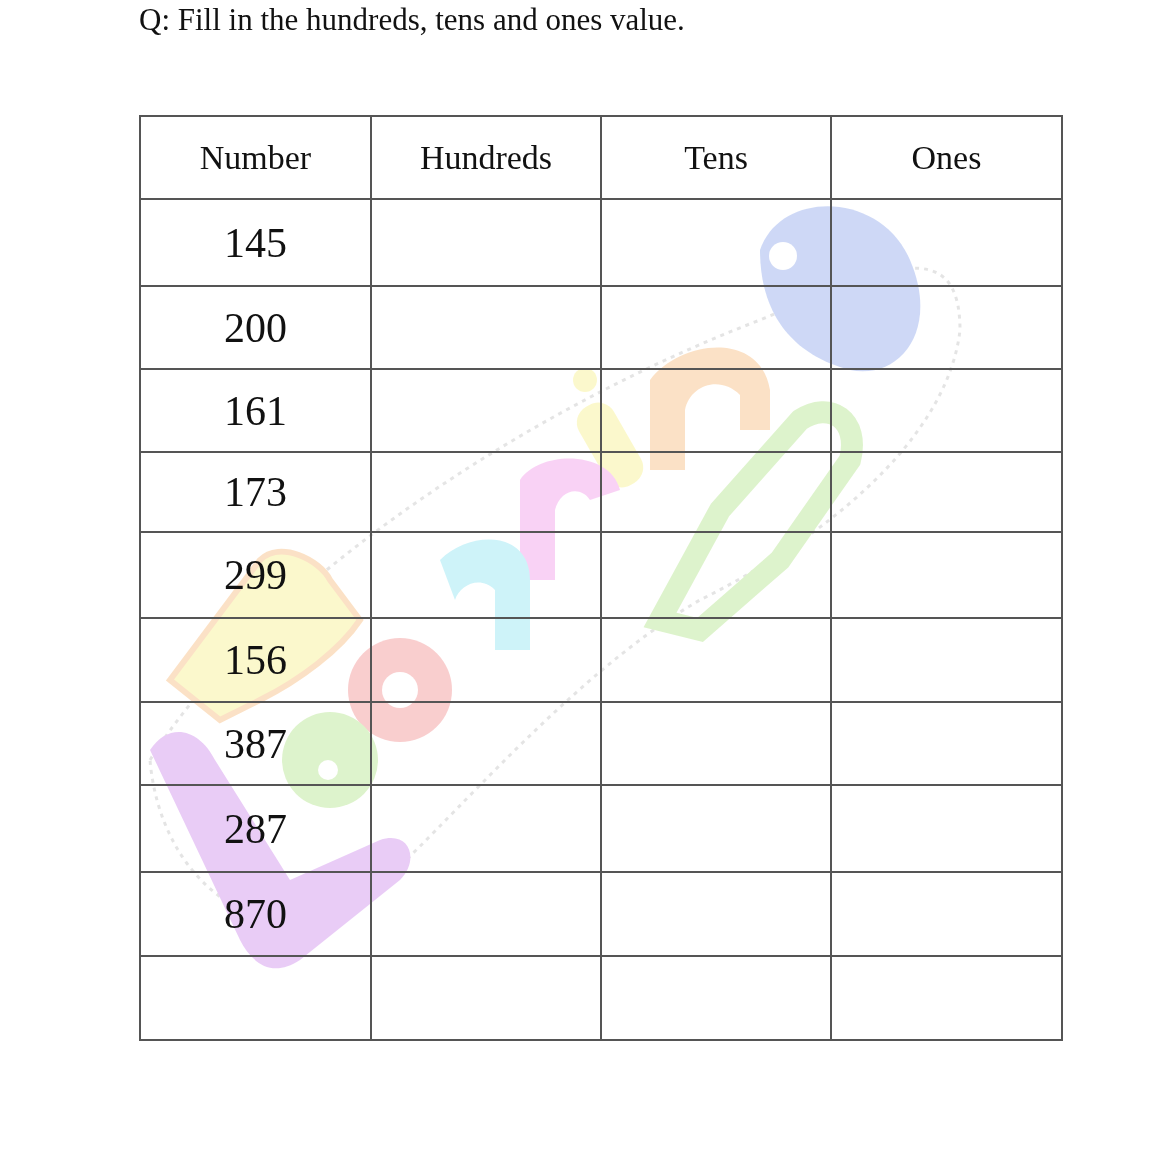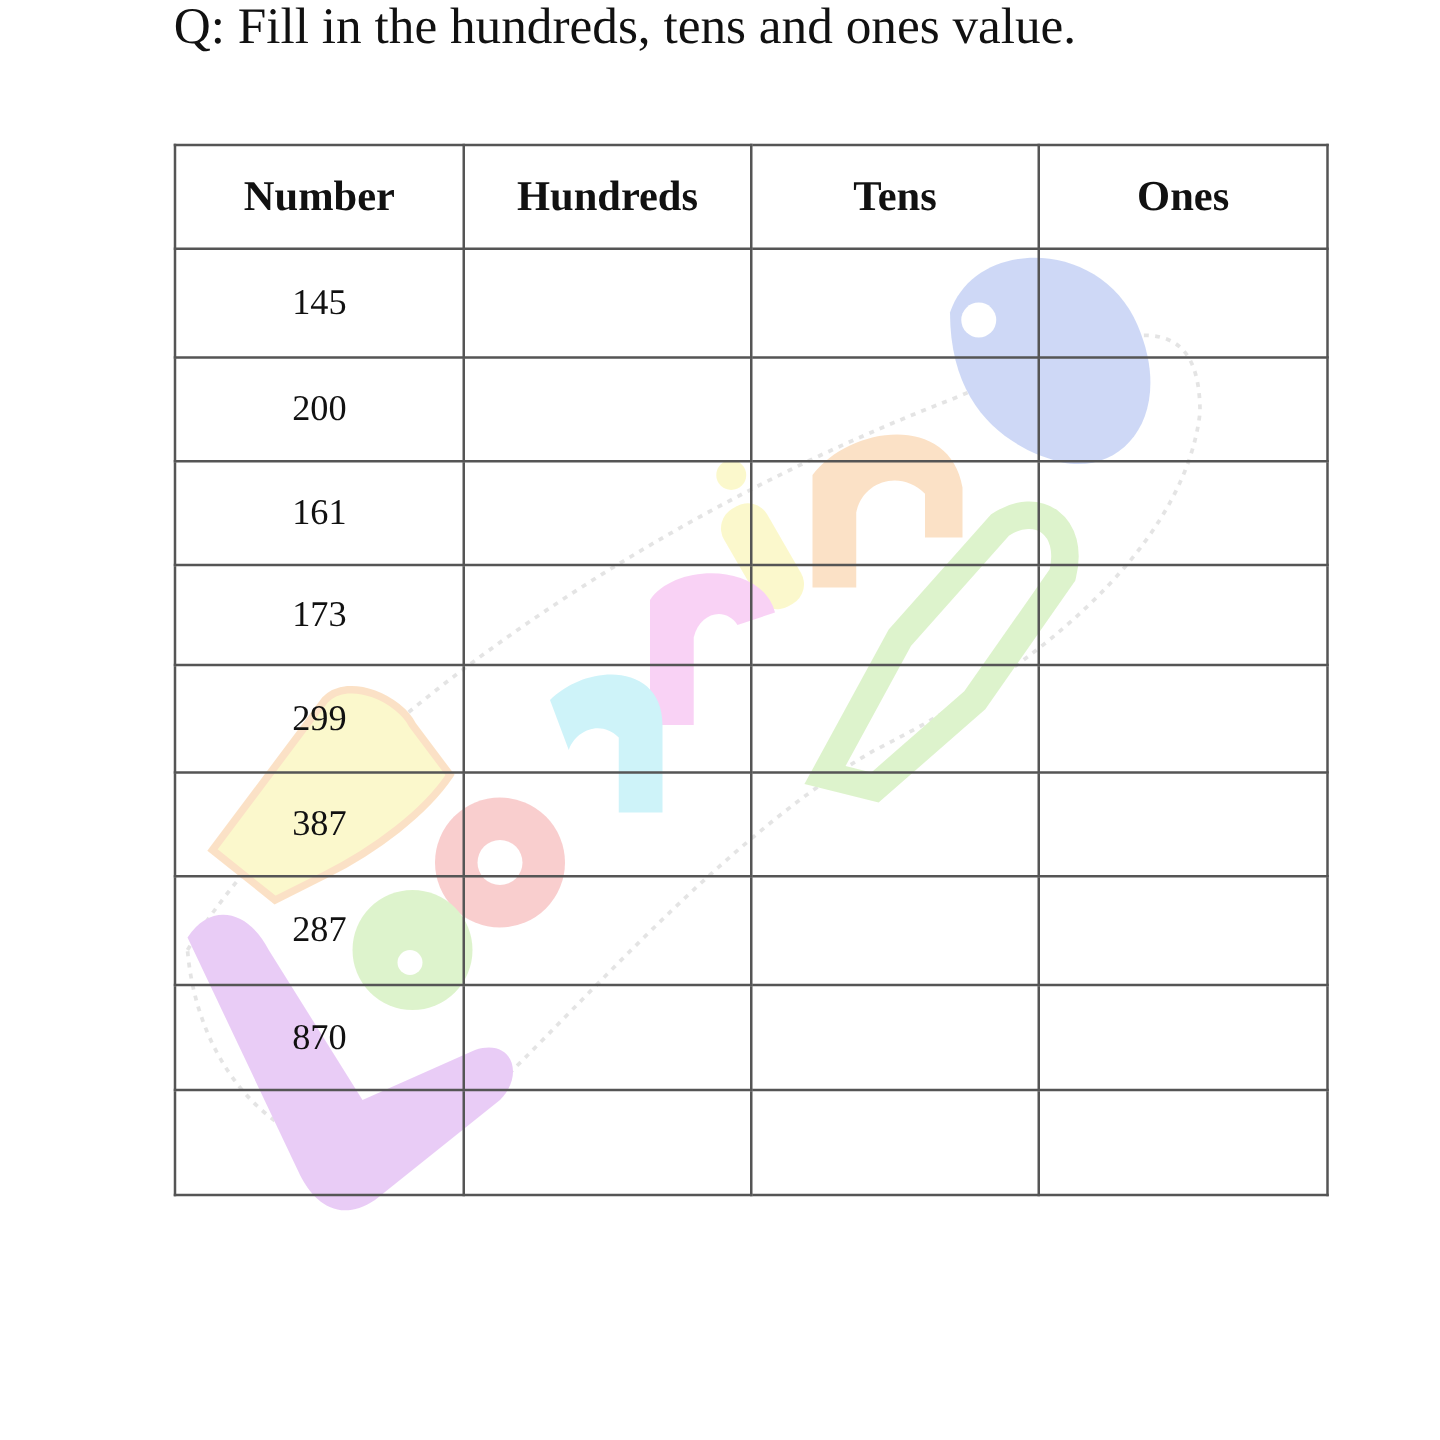--- a/index.html
+++ b/index.html
@@ -4,42 +4,42 @@
   <style>
     html, body { margin: 0; padding: 0; }
     body {
       width: 1152px; height: 1152px; overflow: hidden;
       background: #ffffff; position: relative;
       font-family: "Liberation Serif", "DejaVu Serif", serif;
       color: #111;
     }
     .question {
       position: absolute; left: 139px; top: 0px;
-      font-size: 41px; line-height: 40px; color: #111;
+      font-size: 31px; line-height: 40px; color: #111;
       white-space: nowrap;
     }
     .watermark {
       position: absolute; left: 0; top: 0; width: 1152px; height: 1152px;
       pointer-events: none; z-index: 1;
     }
     table.place-value {
       position: absolute; left: 139px; top: 115px;
       border-collapse: collapse; table-layout: fixed;
       width: 922px; z-index: 2; background: transparent;
     }
     table.place-value th, table.place-value td {
       border: 2px solid #555;
       text-align: center; vertical-align: middle;
       padding: 0; background: transparent;
     }
     table.place-value th {
-      height: 81px; font-weight: bold; font-size: 34px; color: #111;
+      height: 81px; font-weight: normal; font-size: 34px; color: #111;
     }
     table.place-value td {
-      font-size: 29px; color: #111;
+      font-size: 42px; color: #111;
     }
     col.c1 { width: 231px; }
     col.c2 { width: 230px; }
     col.c3 { width: 230px; }
     col.c4 { width: 231px; }
   </style>
 </head>
 <body>
 
 <div class="question">Q: Fill in the hundreds, tens and ones value.</div>
@@ -114,20 +114,26 @@
       <td></td>
       <td></td>
       <td></td>
     </tr>
     <tr style="height:86px">
       <td>299</td>
       <td></td>
       <td></td>
       <td></td>
     </tr>
+    <tr style="height:84px">
+      <td>156</td>
+      <td></td>
+      <td></td>
+      <td></td>
+    </tr>
     <tr style="height:83px">
       <td>387</td>
       <td></td>
       <td></td>
       <td></td>
     </tr>
     <tr style="height:87px">
       <td>287</td>
       <td></td>
       <td></td>

